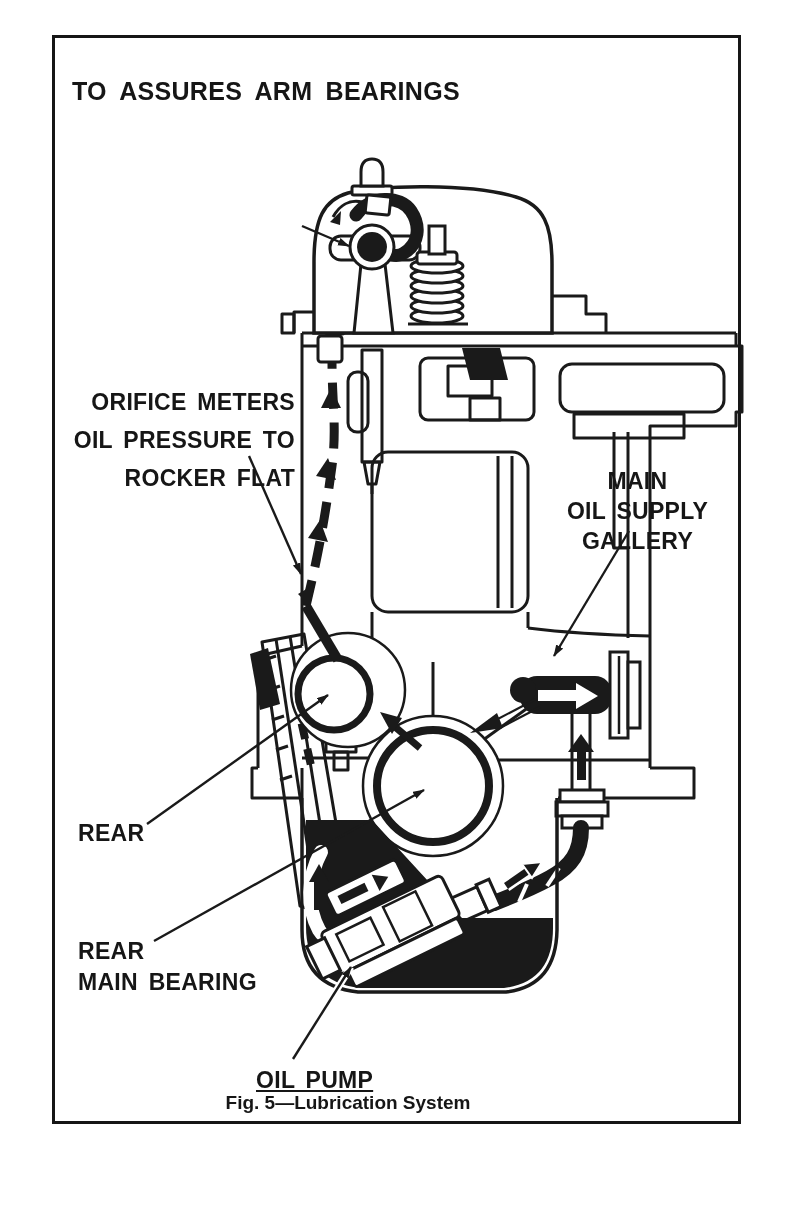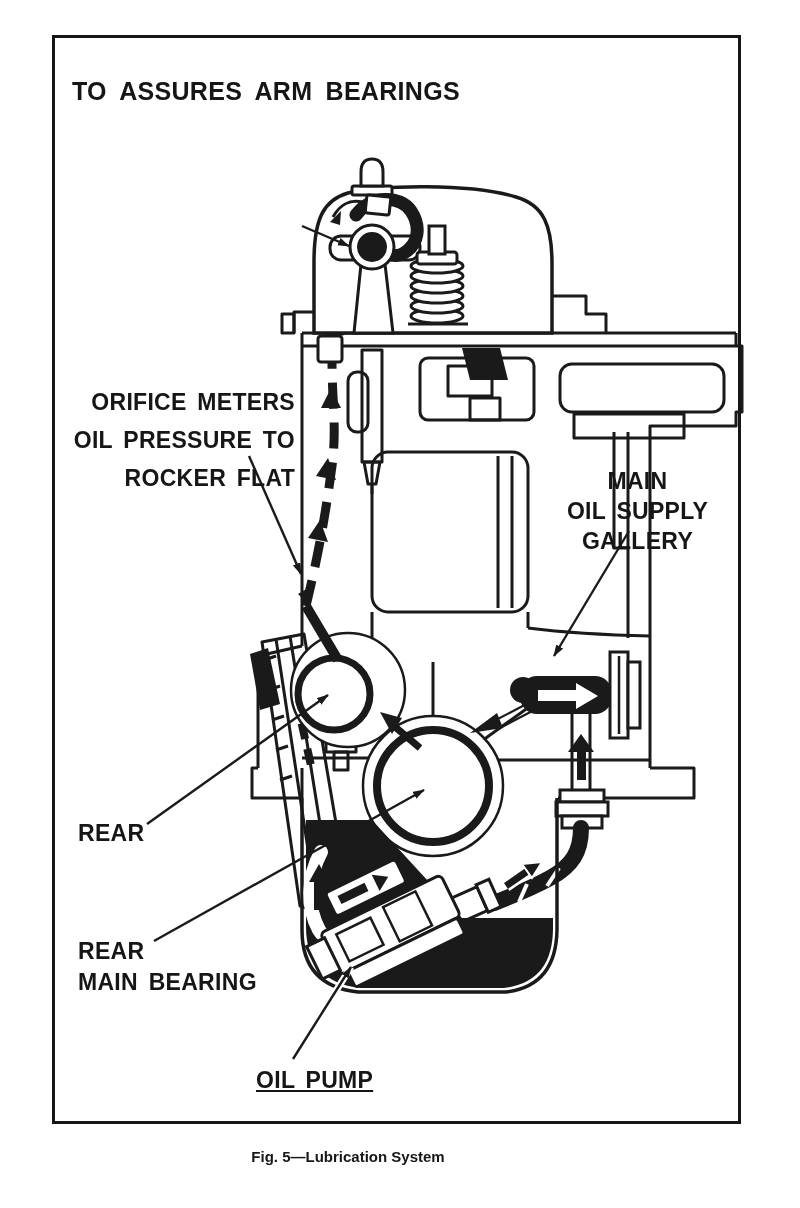--- a/index.html
+++ b/index.html
@@ -9,22 +9,22 @@
          border:3px solid #161616;background:transparent;}
   .lbl{position:absolute;font-weight:700;color:#161616;letter-spacing:.3px;word-spacing:4px;
        line-height:36px;font-size:23px;white-space:nowrap;}
   .lbl.center{text-align:center;white-space:normal;}
   #lbl-flat{left:72px;top:72px;font-size:25px;line-height:38px;word-spacing:6px;}
   #lbl-orifice{left:70px;top:370px;width:225px;text-align:right;line-height:38px;margin-top:13px;}
   #lbl-gallery{left:545px;top:450px;width:185px;text-align:center;line-height:30px;margin-top:16px;}
   #lbl-cam{left:78px;top:818px;line-height:30px;}
   #lbl-main{left:78px;top:936px;line-height:31px;}
   #lbl-pump{left:256px;top:1062px;text-decoration:underline;}
-  #caption{position:absolute;left:0;top:1148px;width:696px;text-align:center;
-           font-weight:700;font-size:15px;color:#161616;}
+  #caption{position:absolute;left:0;top:1092px;width:696px;text-align:center;
+           font-weight:700;font-size:19px;color:#161616;}
   svg{position:absolute;left:0;top:0;}
   .ink{stroke:#1a1a1a;}
 </style>
 </head>
 <body>
 
 <div id="page">
   <div id="frame"></div>
 
   <svg width="800" height="1208" viewBox="0 0 800 1208">

